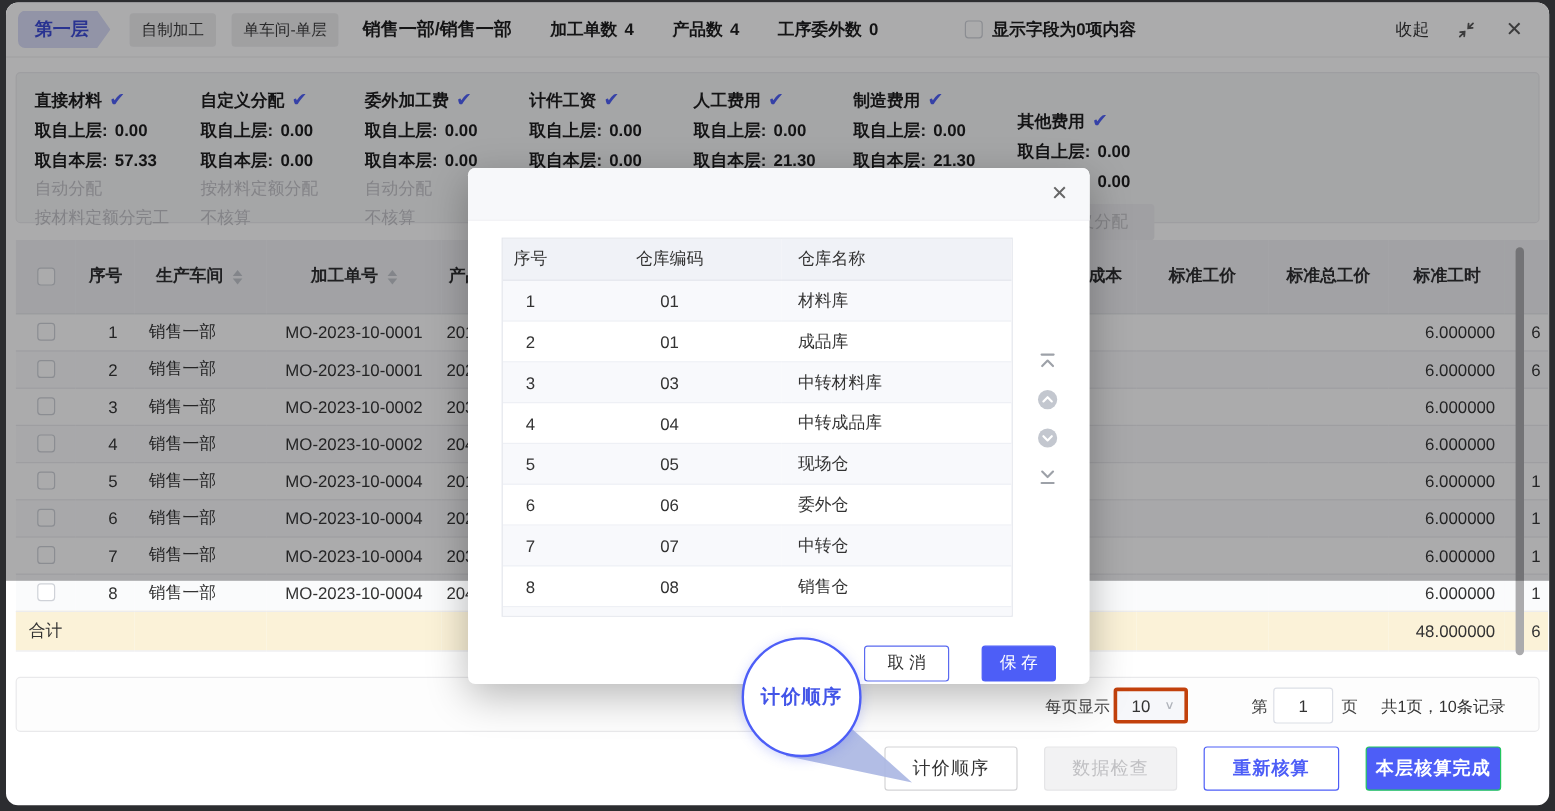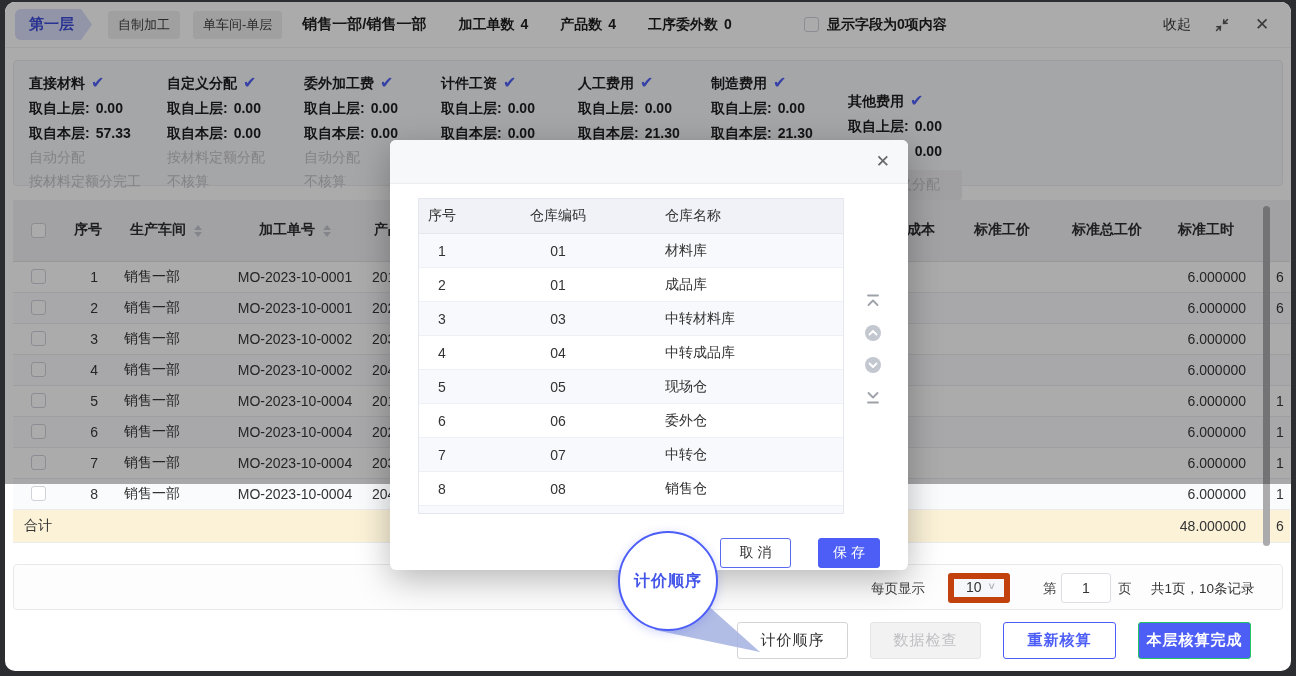--- a/index.html
+++ b/index.html
@@ -71,22 +71,22 @@
   .sort i{display:block;width:0;height:0;border-left:4px solid transparent;border-right:4px solid transparent;}
   .sort .up{border-bottom:5px solid #c2c6cc;}
   .sort .dn{border-top:5px solid #c2c6cc;}
   .mt .cb{margin:0 auto;}
   .scrollbar{position:absolute;left:1263px;top:206px;width:7px;height:340px;background:#ababad;border-radius:4px;}
 
   
   .pager{position:absolute;left:13px;top:564px;width:1270px;height:46px;background:#fdfdfd;
     border:1px solid #e9e9eb;border-radius:4px;box-sizing:border-box;}
   .pager .lbl{position:absolute;top:15px;font-size:13.5px;color:#444;}
-  .select{position:absolute;left:934px;top:8px;width:62px;height:30px;border:6px solid #c2410c;border-radius:3px;
-    background:#f6f7fa;box-sizing:border-box;display:flex;align-items:flex-start;padding:0 8px 0 12px;font-size:14px;color:#333;}
+  .select{position:absolute;left:914px;top:8px;width:62px;height:30px;border:3px solid #c2410c;border-radius:3px;
+    background:#f6f7fa;box-sizing:border-box;display:flex;align-items:center;padding:0 8px 0 12px;font-size:14px;color:#333;}
   .select .chev{margin-left:auto;color:#b0b4bb;font-size:12px;transform:scaleY(.8);}
   .page-input{position:absolute;left:1047px;top:8px;width:50px;height:30px;border:1px solid #dcdfe6;border-radius:3px;
     background:#fff;box-sizing:border-box;text-align:center;font-size:14px;color:#333;line-height:28px;}
 
   
   .btn{position:absolute;top:622px;height:37px;box-sizing:border-box;border-radius:3px;font-size:15px;
     display:flex;align-items:center;justify-content:center;cursor:pointer;letter-spacing:1px;}
   .btn.default{background:#fff;border:1px solid #d4d4d6;color:#333;}
   .btn.disabled{background:#f2f2f3;border:1px solid #e5e5e7;color:#c0c0c3;}
   .btn.outline{background:#fff;border:1px solid #4d5ef7;color:#4d5ef7;font-weight:600;}

